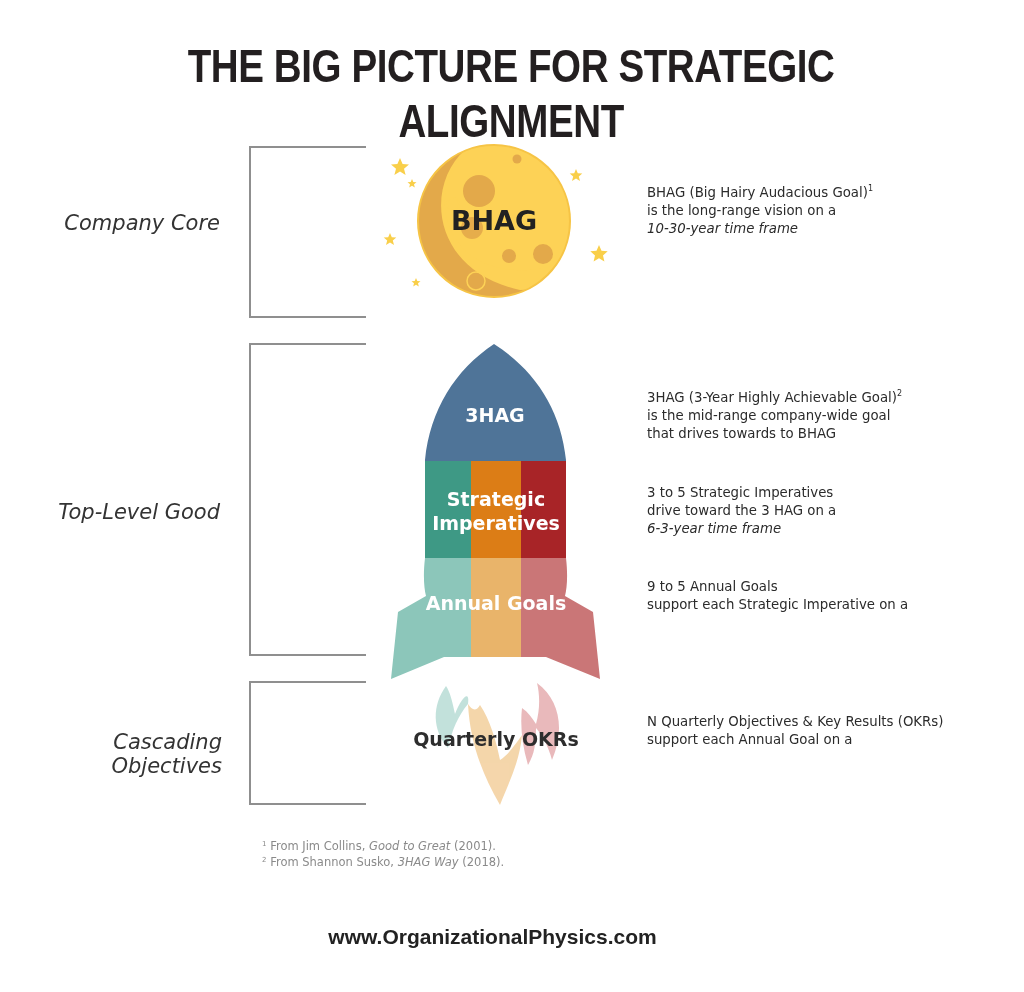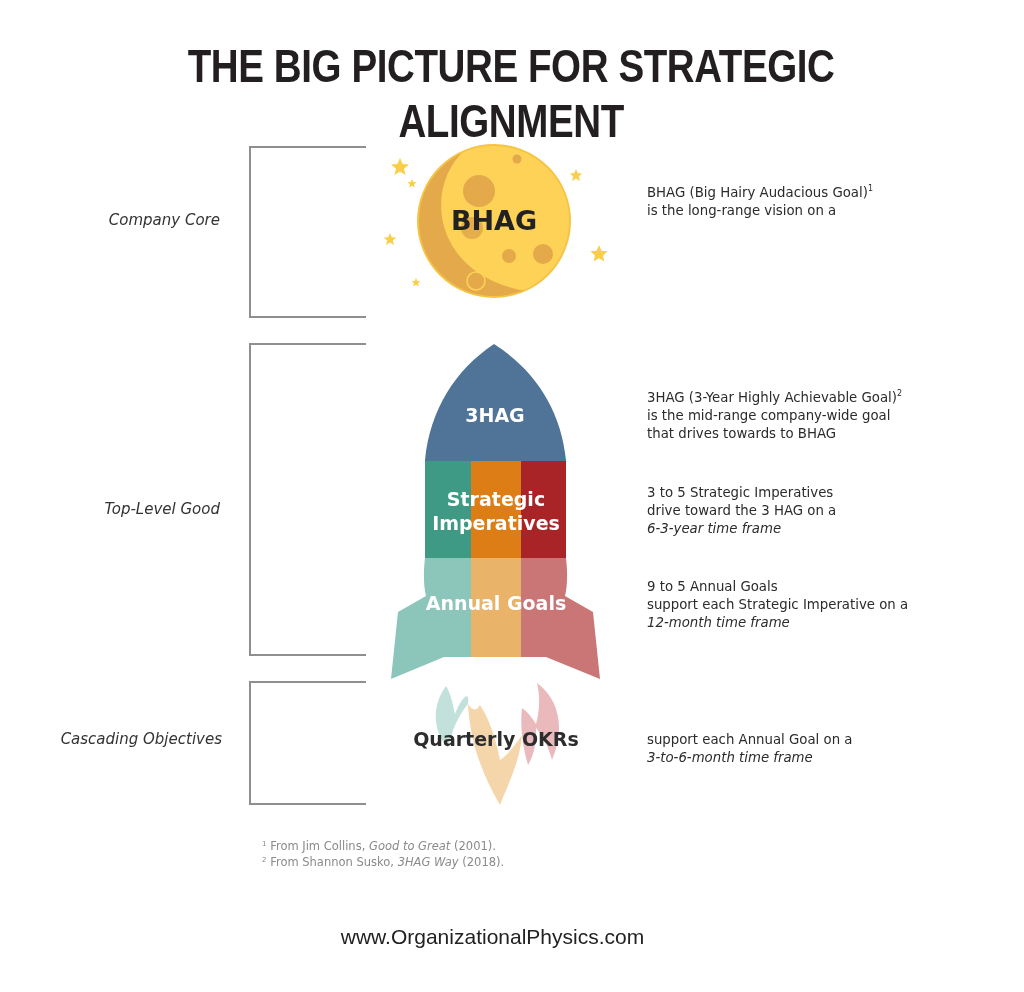--- a/index.html
+++ b/index.html
@@ -12,40 +12,40 @@
     font-size:47px; letter-spacing:-0.5px; color:#231f20;
     transform:scaleX(0.82); transform-origin:495px 0;
     left:12px;
   }
 
   .bracket {
     position:absolute; left:249px; width:117px;
     border-top:2px solid #8f8f8f; border-left:2px solid #8f8f8f; border-bottom:2px solid #8f8f8f;
   }
   .tier-label {
-    position:absolute; font-style:italic; font-size:15px; color:#333;
+    position:absolute; font-style:italic; font-size:21px; color:#333;
     font-family:"DejaVu Sans", sans-serif; text-align:right; width:200px;
   }
 
   .desc {
     position:absolute; left:647px; font-size:13.3px; line-height:18px; color:#2b2b2b;
     font-family:"DejaVu Sans", sans-serif;
   }
   .desc .it { font-style:italic; display:block; }
   .desc sup { font-size:8px; vertical-align:6px; line-height:0; }
 
   .footnotes {
     position:absolute; left:262px; top:838px; font-size:11.5px; line-height:16px; color:#8a8a8a;
   }
   .footnotes sup { font-size:7px; vertical-align:4px; line-height:0; }
   .footnotes i { font-style:italic; }
 
   .website {
     position:absolute; left:0; width:985px; top:925px; text-align:center;
-    font-family:"Liberation Sans", sans-serif; font-weight:normal; font-size:21px; color:#222;
+    font-family:"Liberation Sans", sans-serif; font-weight:bold; font-size:21px; color:#222;
   }
 
   svg.art { position:absolute; left:0; top:0; }
   .svgtext-dark { font-family:"DejaVu Sans", sans-serif; font-weight:bold; fill:#222; }
   .svgtext-light { font-family:"DejaVu Sans", sans-serif; font-weight:bold; fill:#ffffff; }
 </style>
 </head>
 <body>
 
 <div class="title">THE BIG PICTURE FOR STRATEGIC ALIGNMENT</div>
@@ -113,44 +113,43 @@
     <path d="M446,686 C432,705 432,730 448,748 C452,730 458,716 468,704 C470,690 462,696 455,714 C452,700 450,692 446,686 Z" fill="#BFE0DA"></path>
     <path d="M468,704 C470,740 480,770 500,805 C510,780 520,760 522,735 C515,745 508,755 500,760 C496,740 490,720 480,705 C476,712 472,710 468,704 Z" fill="#F4D4A6"></path>
     <path d="M537,683 C560,700 565,730 552,760 C548,745 542,735 536,728 C536,745 534,755 528,765 C522,745 520,725 522,708 C528,712 532,718 536,724 C540,710 540,695 537,683 Z" fill="#E8B6B8"></path>
     <text class="svgtext-dark" x="496" y="746" font-size="19" text-anchor="middle">Quarterly OKRs</text>
   </g>
 </svg>
 
 <div class="desc" style="top:184px;">
   <span>BHAG (Big Hairy Audacious Goal)</span><sup>1</sup><br>
   <span>is the long-range vision on a</span>
+  <span class="it">10-30-year time frame</span>
 </div>
 
 <div class="desc" style="top:389px;">
   <span>3HAG (3-Year Highly Achievable Goal)</span><sup>2</sup><br>
   <span>is the mid-range company-wide goal</span><br>
   <span>that drives towards to BHAG</span>
 </div>
 
 <div class="desc" style="top:484px;">
   <span>3 to 5 Strategic Imperatives</span><br>
   <span>drive toward the 3 HAG on a</span>
   <span class="it">6-3-year time frame</span>
 </div>
 
 <div class="desc" style="top:578px;">
   <span>9 to 5 Annual Goals</span><br>
   <span>support each Strategic Imperative on a</span>
-  <span class="it">12-month time frame</span>
 </div>
 
 <div class="desc" style="top:713px;">
-  <br>
+  <span>N Quarterly Objectives &amp; Key Results (OKRs)</span><br>
   <span>support each Annual Goal on a</span>
-  <span class="it">3-to-6-month time frame</span>
 </div>
 
 <div class="footnotes">
   <div>
     <sup>1</sup>
     <span>From Jim Collins, </span><i>Good to Great</i><span> (2001).</span>
   </div>
   <div>
     <sup>2</sup>
     <span>From Shannon Susko, </span><i>3HAG Way</i><span> (2018).</span>

